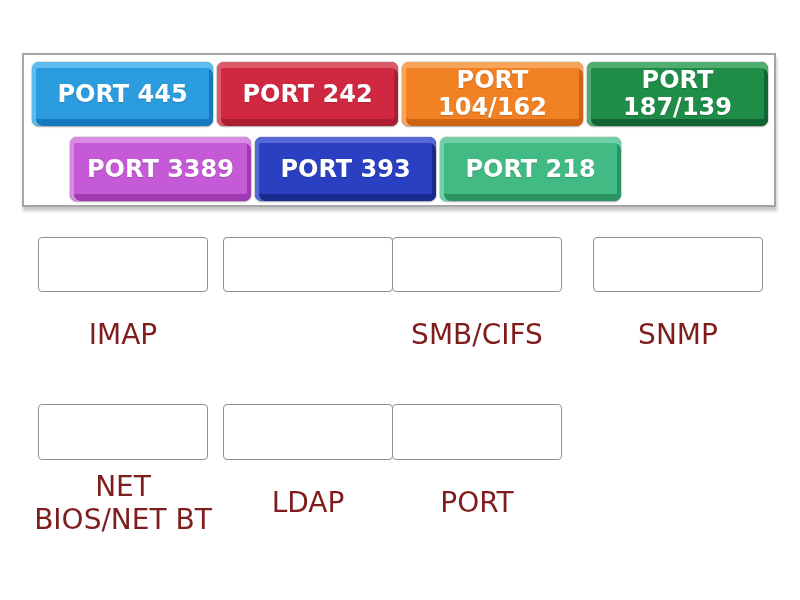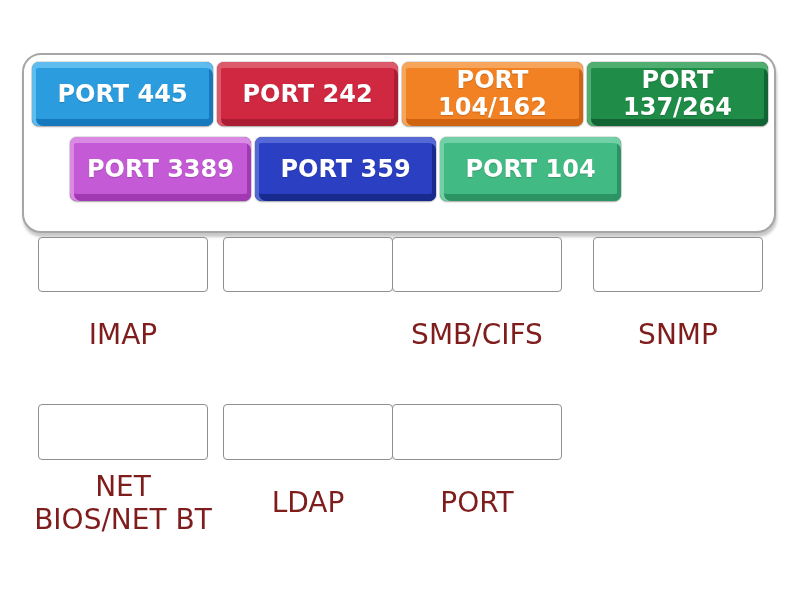--- a/index.html
+++ b/index.html
@@ -6,24 +6,24 @@
   html, body { background: #ffffff; }
   body {
     font-family: "DejaVu Sans", "Liberation Sans", sans-serif;
     width: 800px; height: 600px; overflow: hidden;
   }
   .stage { position: relative; width: 800px; height: 600px; background: #ffffff; }
 
   
   .pool {
     position: absolute; left: 22px; top: 53px;
-    width: 754px; height: 180px;
+    width: 754px; height: 154px;
     background: #ffffff;
     border: 2px solid #a6a6a6;
-    border-radius: 19px;
+    border-radius: 0;
     box-shadow: 1px 4px 3px rgba(0,0,0,0.22);
     padding: 7px 6px 0 8px;
   }
   .pool-row { display: flex; gap: 4px; }
   .pool-row + .pool-row { margin-top: 11px; padding-left: 38px; }
 
   .tile {
     width: 181px; height: 64px;
     border-radius: 7px;
     background: var(--main, #888);
@@ -75,26 +75,26 @@
 </head>
 <body>
 
 <div class="stage">
 
   <div class="pool">
     <div class="pool-row">
       <div class="tile" style="--main: #2b9ddf; --light: #5ebdee; --dark: #1779bd;">PORT 445</div>
       <div class="tile" style="--main: #d02840; --light: #dd5a6c; --dark: #aa1d32;">PORT 242</div>
       <div class="tile" style="--main: #f18122; --light: #f7a55b; --dark: #d06312;">PORT 104/162</div>
-      <div class="tile" style="--main: #1f8c47; --light: #4fae70; --dark: #136434;">PORT 137/264</div>
+      <div class="tile" style="--main: #1f8c47; --light: #4fae70; --dark: #136434;">PORT 187/139</div>
     </div>
     <div class="pool-row">
       <div class="tile" style="--main: #c55ad6; --light: #d98ae3; --dark: #a039b2;">PORT 3389</div>
-      <div class="tile" style="--main: #2a3fc2; --light: #5468d6; --dark: #182a8e;">PORT 359</div>
-      <div class="tile" style="--main: #42ba84; --light: #72d0a6; --dark: #2c9463;">PORT 104</div>
+      <div class="tile" style="--main: #2a3fc2; --light: #5468d6; --dark: #182a8e;">PORT 393</div>
+      <div class="tile" style="--main: #42ba84; --light: #72d0a6; --dark: #2c9463;">PORT 218</div>
     </div>
   </div>
 
   <div class="target-col row1 col-a">
     <div class="drop-slot"></div>
     <div class="target-label">IMAP</div>
   </div>
   <div class="target-col row1 col-b">
     <div class="drop-slot"></div>
   </div>

